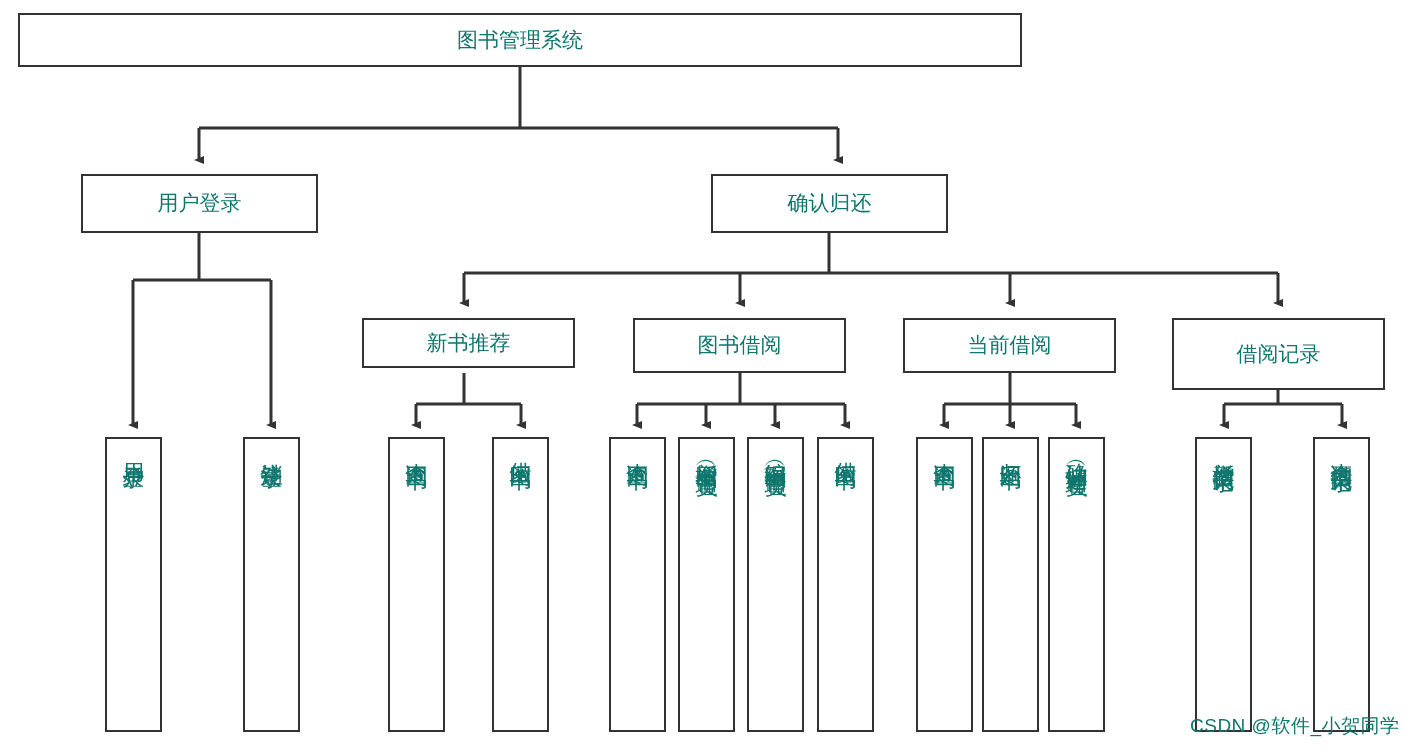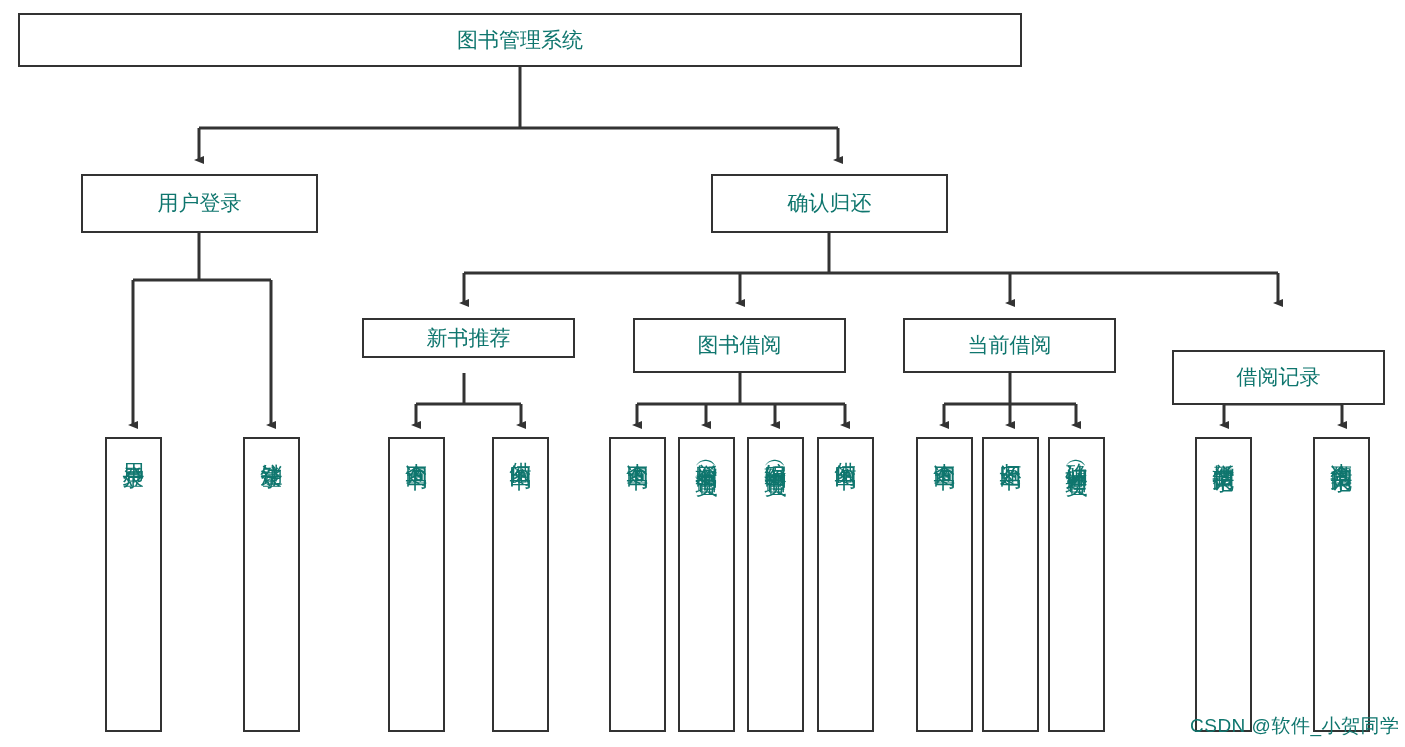--- a/index.html
+++ b/index.html
@@ -124,30 +124,30 @@
     <span class="label">图书管理系统</span>
   </div>
 
   <div class="node horiz" style="left:81px; top:174px; width:237px; height:59px;">
     <span class="label">用户登录</span>
   </div>
   <div class="node horiz" style="left:711px; top:174px; width:237px; height:59px;">
     <span class="label">确认归还</span>
   </div>
 
-  <div class="node horiz" style="left:362px; top:318px; width:213px; height:40px;">
+  <div class="node horiz" style="left:362px; top:318px; width:213px; height:50px;">
     <span class="label">新书推荐</span>
   </div>
   <div class="node horiz" style="left:903px; top:318px; width:213px; height:55px;">
     <span class="label">当前借阅</span>
   </div>
   <div class="node horiz" style="left:633px; top:318px; width:213px; height:55px;">
     <span class="label">图书借阅</span>
   </div>
-  <div class="node horiz" style="left:1172px; top:318px; width:213px; height:55px;margin-top:32px;">
+  <div class="node horiz" style="left:1172px; top:318px; width:213px; height:72px;">
     <span class="label">借阅记录</span>
   </div>
 
   <div class="node leaf" style="left:105px; top:437px; width:57px; height:295px;">
     <span class="label">用户登录</span>
   </div>
   <div class="node leaf" style="left:243px; top:437px; width:57px; height:295px;">
     <span class="label">注销登录</span>
   </div>
 

